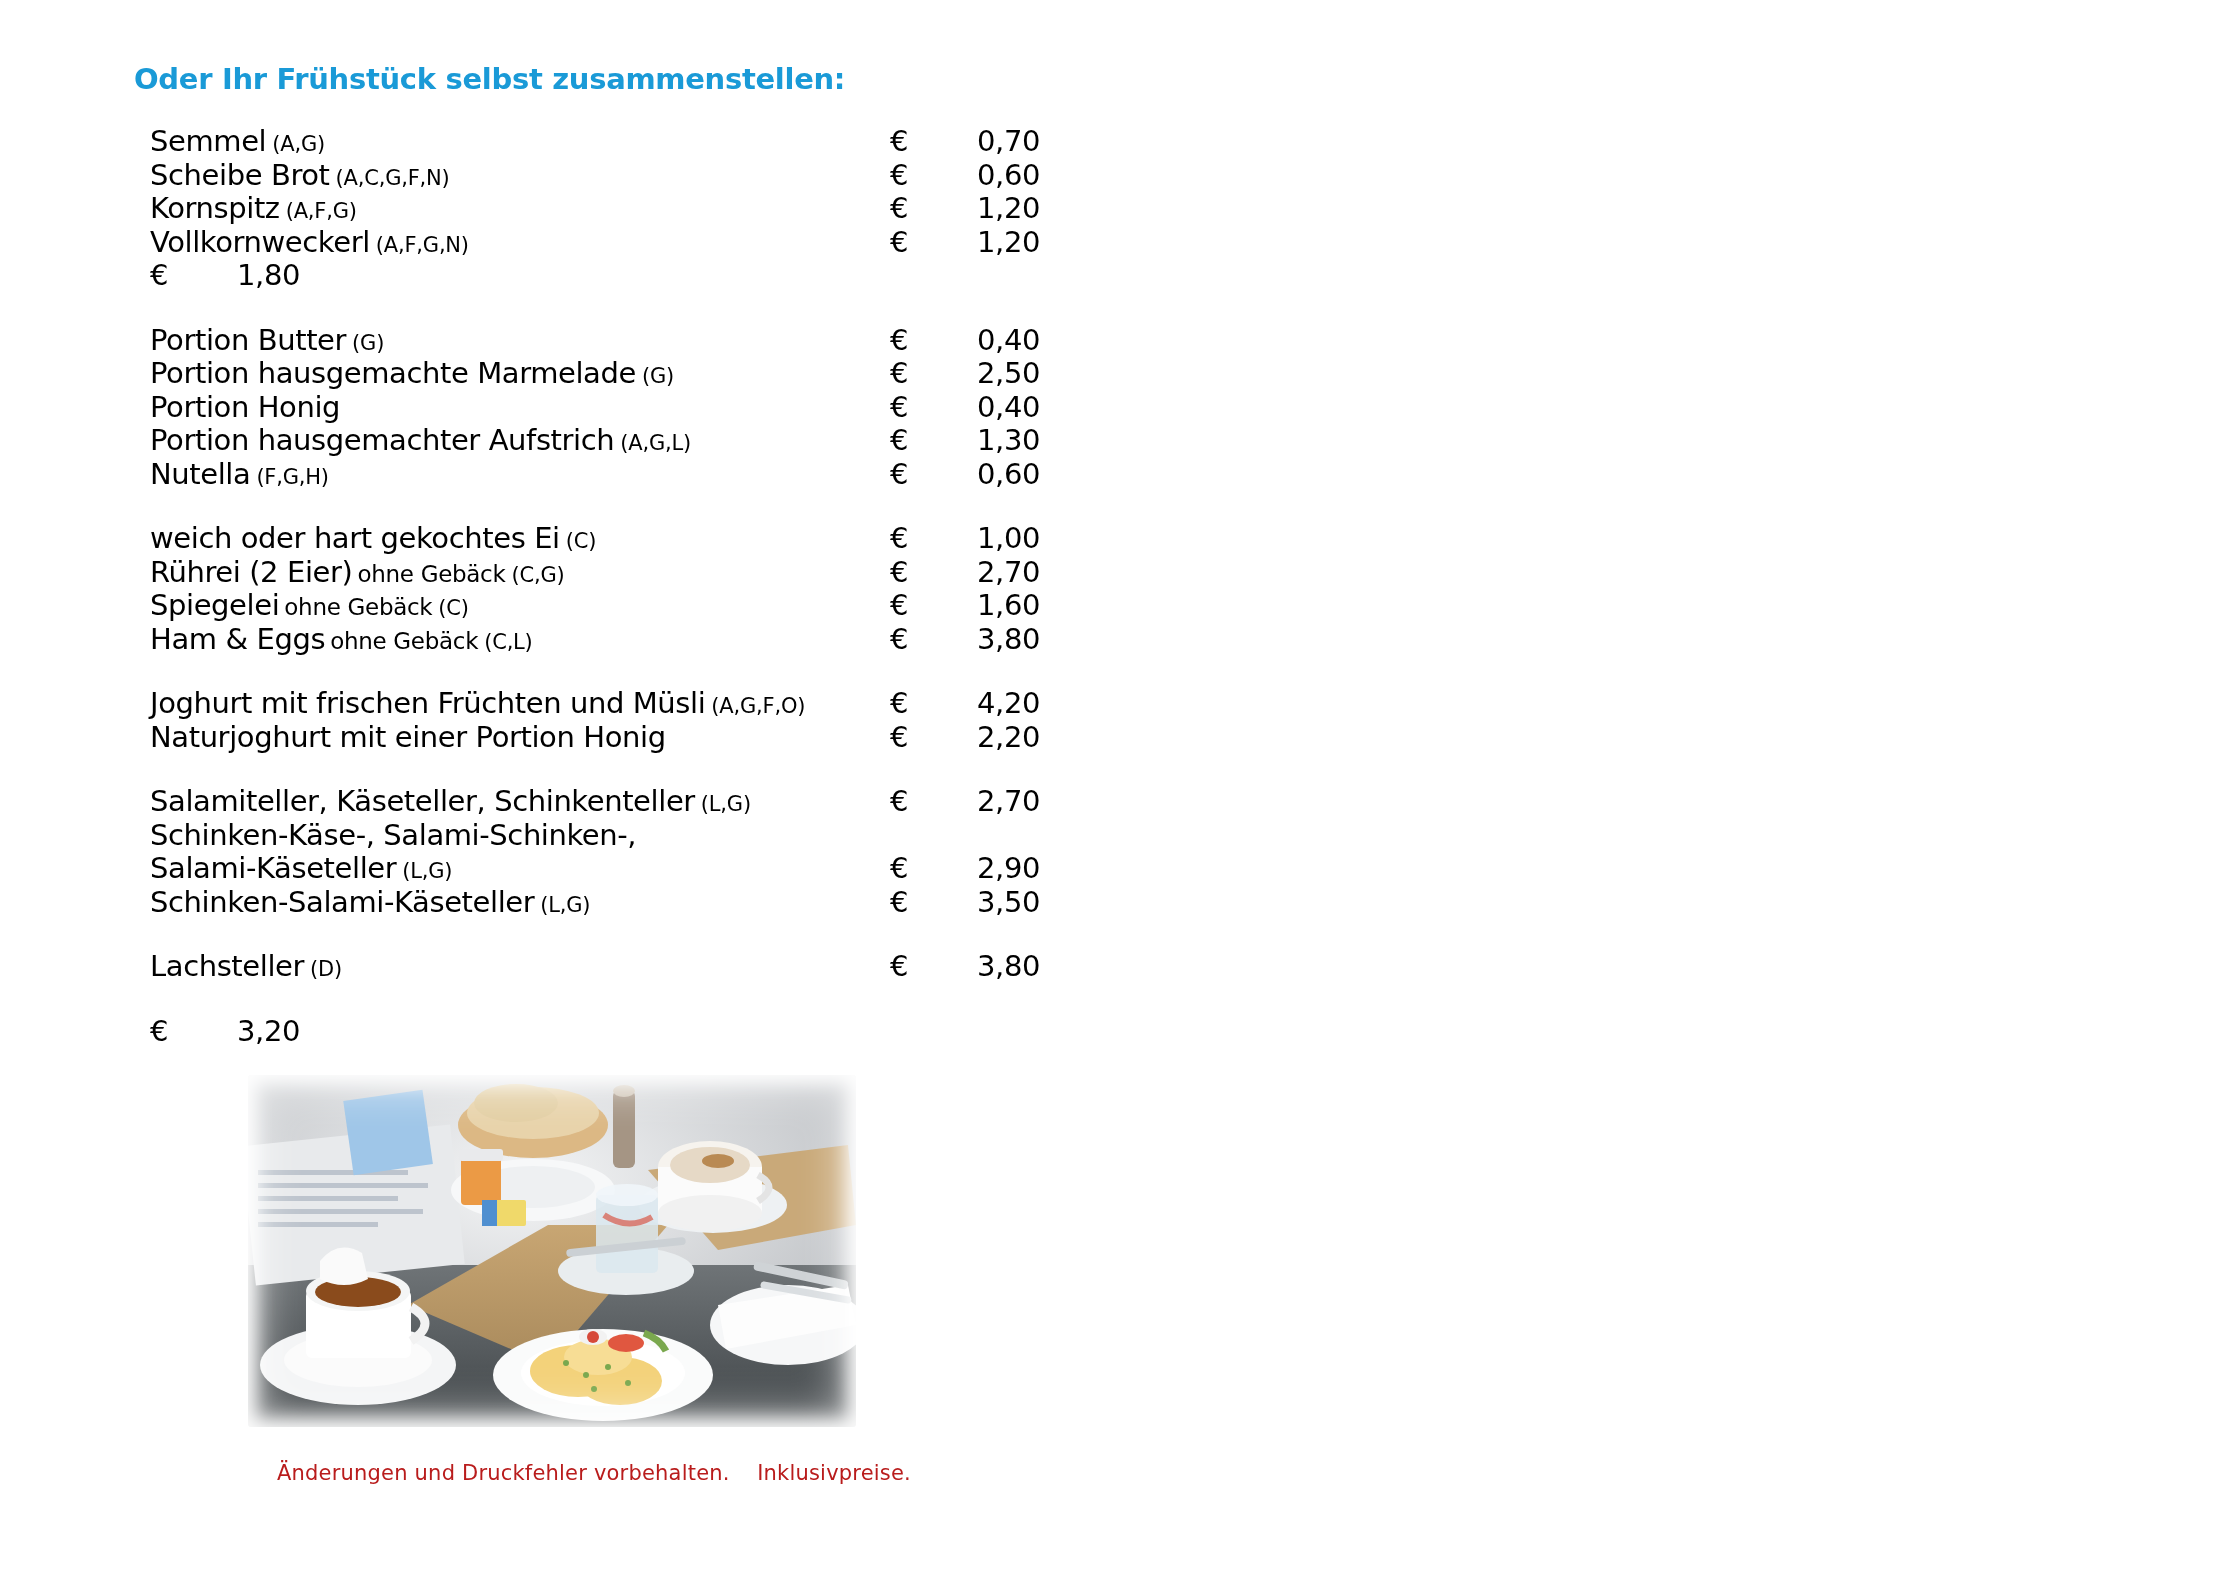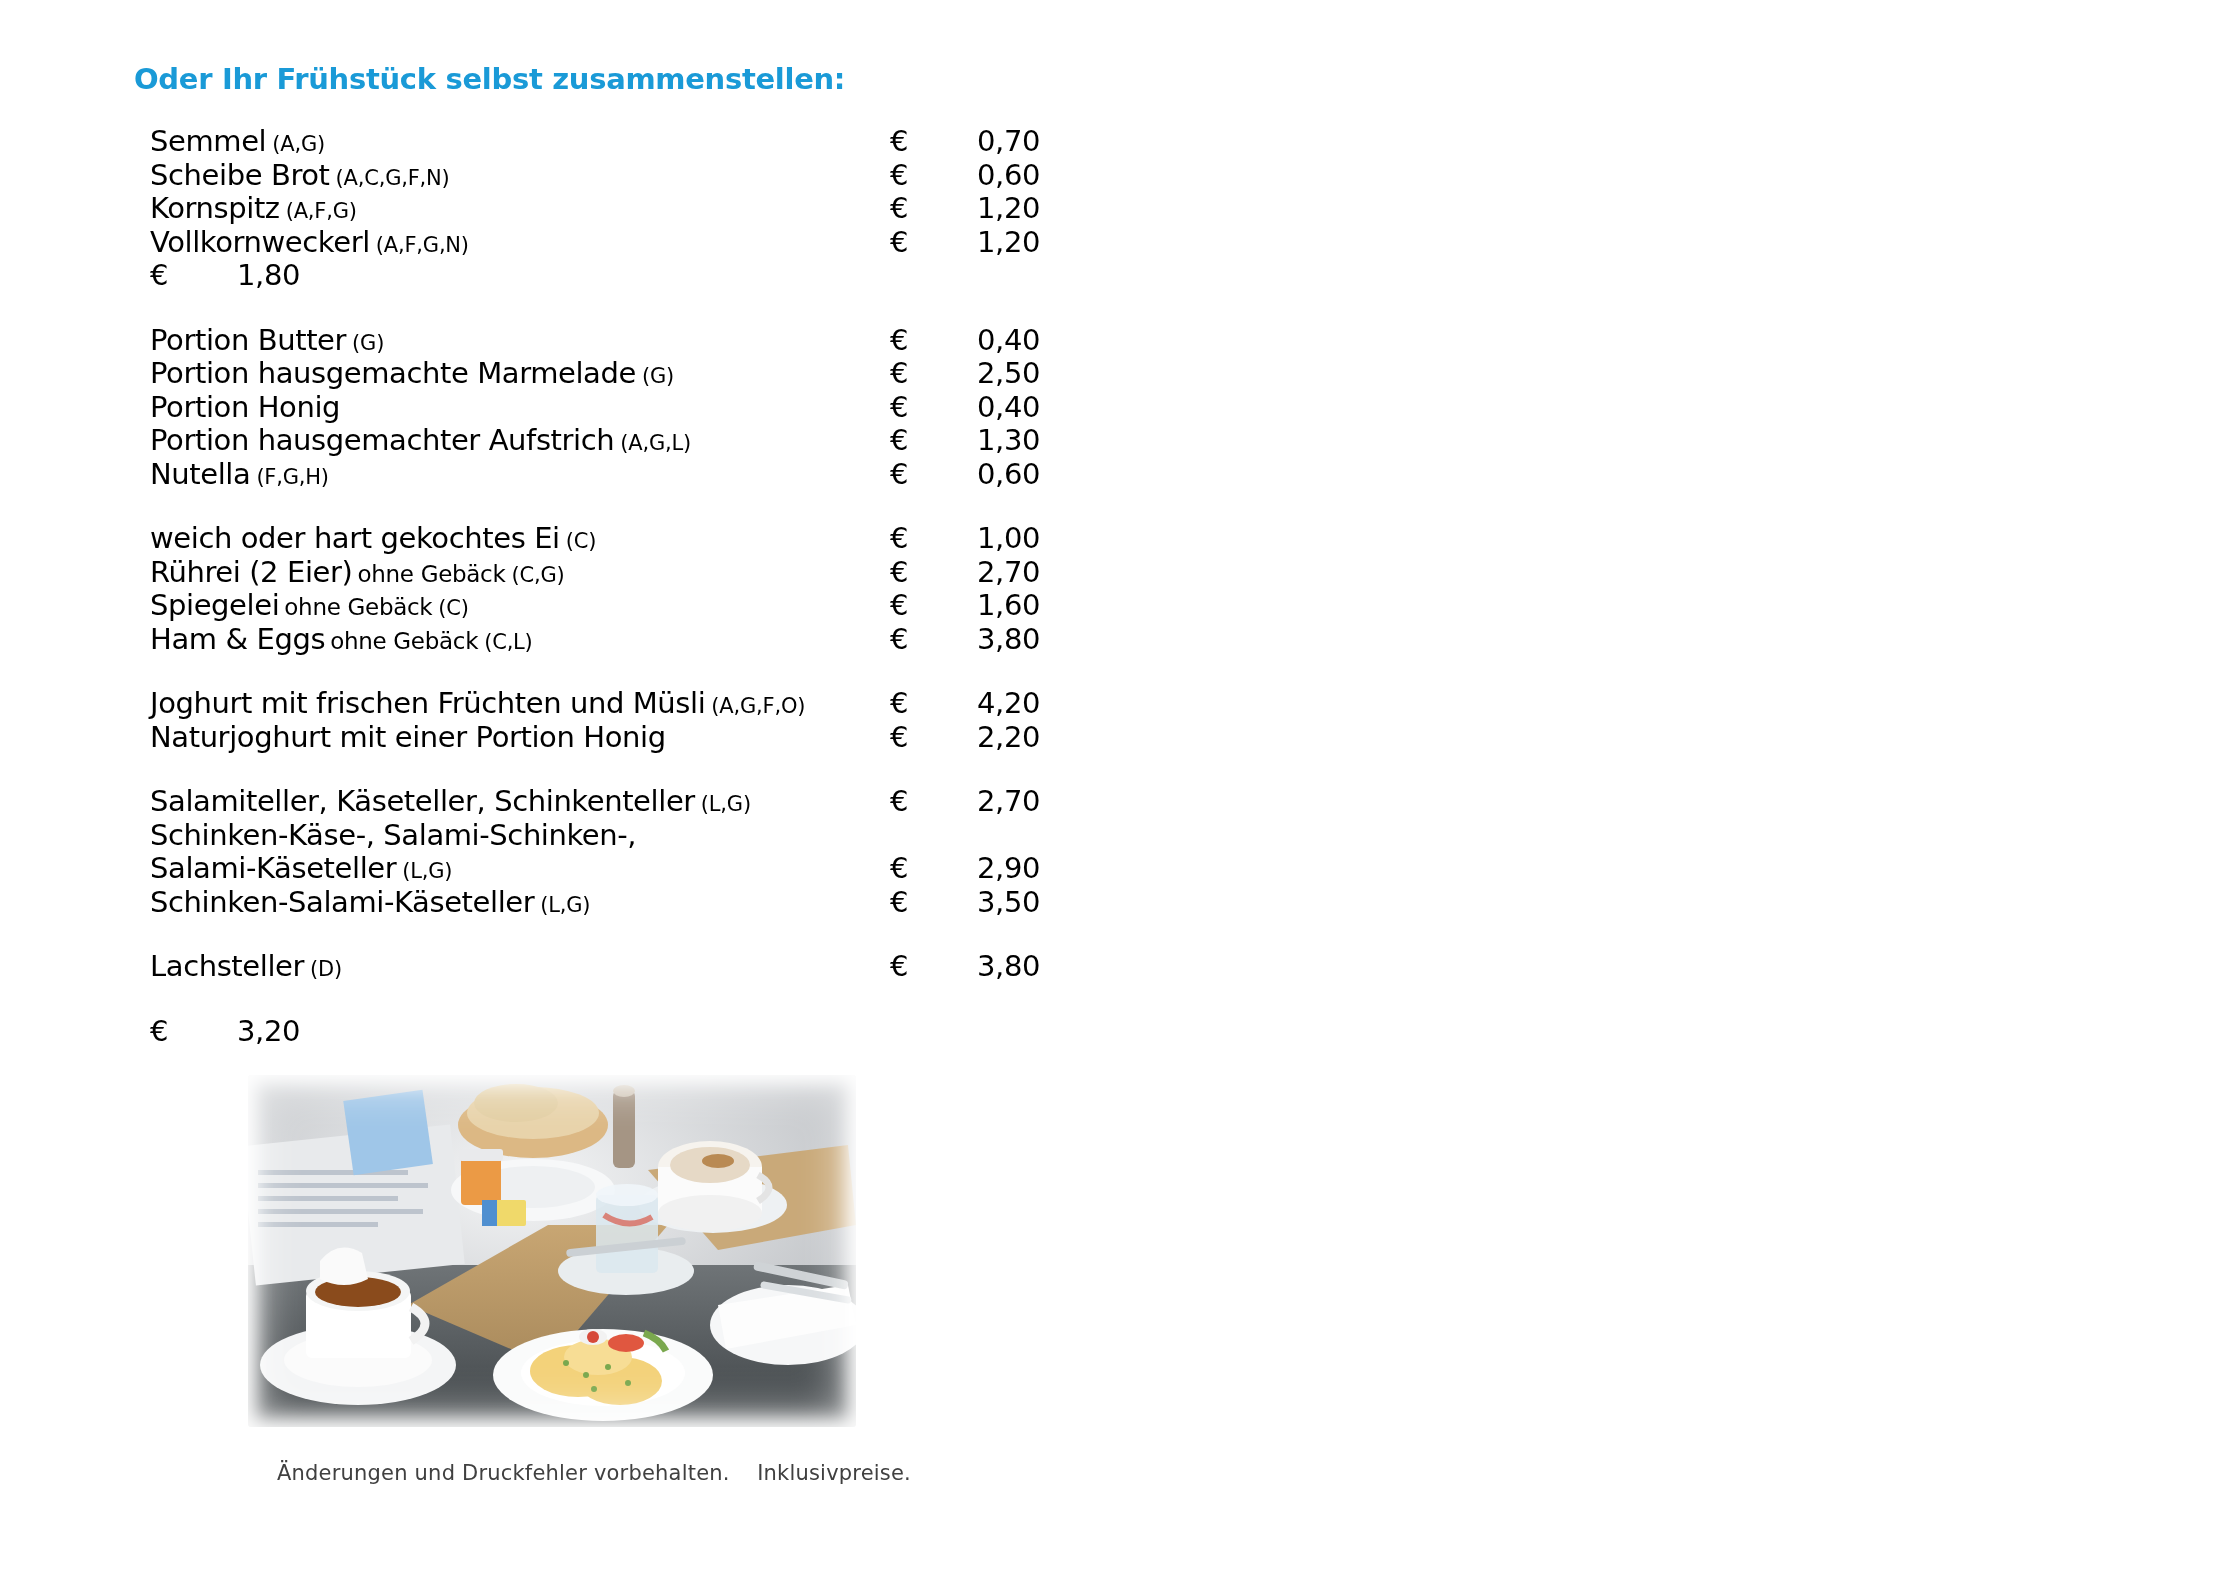--- a/index.html
+++ b/index.html
@@ -104,21 +104,21 @@
       inset 0 0 18px 10px rgba(255,255,255,0.95),
       inset 0 0 40px 18px rgba(255,255,255,0.55);
     border-radius: 6px;
   }
 
   
   .footer {
     position: absolute;
     font-size: 21px;
     letter-spacing: 0.2px;
-    color: #404040;
+    color: #b91c1c;
     white-space: pre;
   }
   .footer-left  { left: 277px;  top: 1461px; }
 </style>
 </head>
 <body>
 
 <div class="page">
 
   <div class="col col-left">

